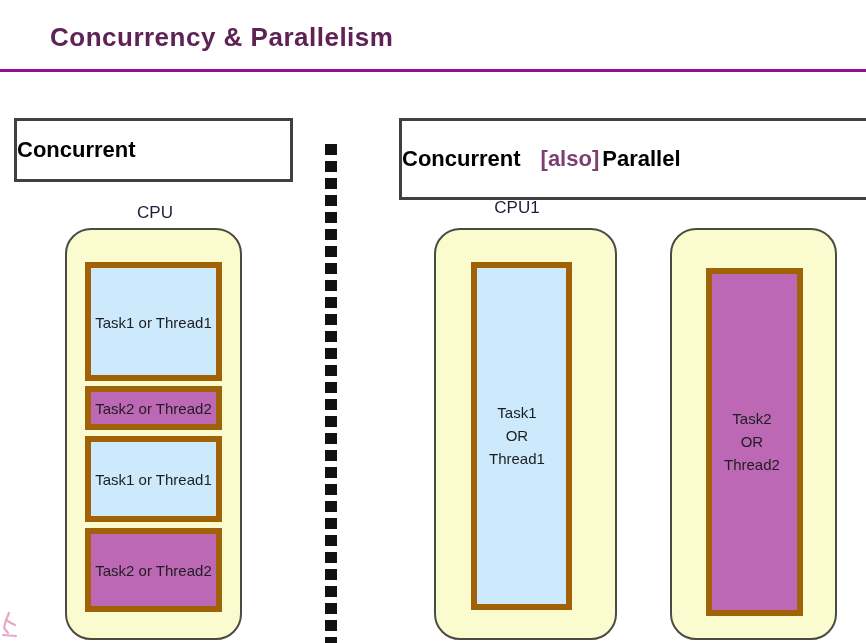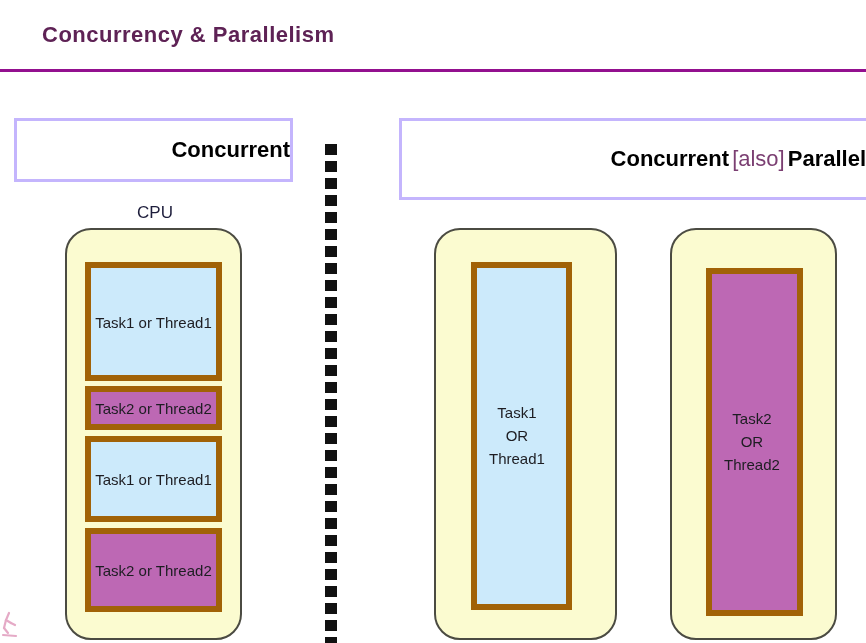--- a/index.html
+++ b/index.html
@@ -19,46 +19,46 @@
     position: absolute;
     left: 0; top: 0;
     width: 866px;
     height: 643px;
     background: #ffffff;
   }
 
   
   .slide-title {
     position: absolute;
-    left: 42px;
+    left: 50px;
     top: 22px;
-    font-size: 22px;
+    font-size: 26px;
     font-weight: bold;
     color: #5E2255;
     letter-spacing: 0.5px;
     white-space: nowrap;
   }
   .title-rule {
     position: absolute;
     left: 0;
     top: 69px;
     width: 866px;
     height: 3px;
     background: #93108F;
   }
 
   
   .header-box {
     position: absolute;
     box-sizing: border-box;
-    border: 3px solid #c4b5fd;
+    border: 3px solid #404040;
     background: #ffffff;
     display: flex;
     align-items: center;
-    justify-content: flex-end;
+    justify-content: flex-start;
   }
   .header-box.left {
     left: 14px;
     top: 118px;
     width: 279px;
     height: 64px;
   }
   .header-box.right {
     left: 399px;
     top: 118px;
@@ -66,22 +66,23 @@
     height: 82px;
   }
   .header-text {
     font-size: 22px;
     font-weight: bold;
     color: #000000;
     white-space: nowrap;
   }
   .header-text .also {
     color: #7B3F72;
-    font-weight: normal;
+    font-weight: bold;
     padding: 0 3px;
+    margin-left: 17px;
   }
 
   
   .cpu-label {
     position: absolute;
     font-size: 17px;
     color: #1D1D3B;
     text-align: center;
     white-space: nowrap;
   }
@@ -225,20 +226,21 @@
       <div class="dot" style="top: 442px; background: rgb(17, 17, 17);"></div>
       <div class="dot" style="top: 459px; background: rgb(17, 17, 17);"></div>
       <div class="dot" style="top: 476px; background: rgb(17, 17, 17);"></div>
       <div class="dot" style="top: 493px; background: rgb(17, 17, 17);"></div>
     </div>
 
   <div class="header-box right">
     <span class="header-text"><span>Concurrent</span><span class="also" style="color: rgb(123, 63, 114);">[also]</span><span>Parallel</span></span>
   </div>
 
+  <div class="cpu-label l-cpu1">CPU1</div>
 
   <div class="cpu-box cpu-one"></div>
   <div class="cpu-box cpu-two"></div>
 
   <div class="task blue t-cpu1" style="background: rgb(204, 234, 251);">
     <span class="label-lines">Task1
 OR
 Thread1</span>
   </div>
   <div class="task purple t-cpu2" style="background: rgb(189, 104, 180);">

